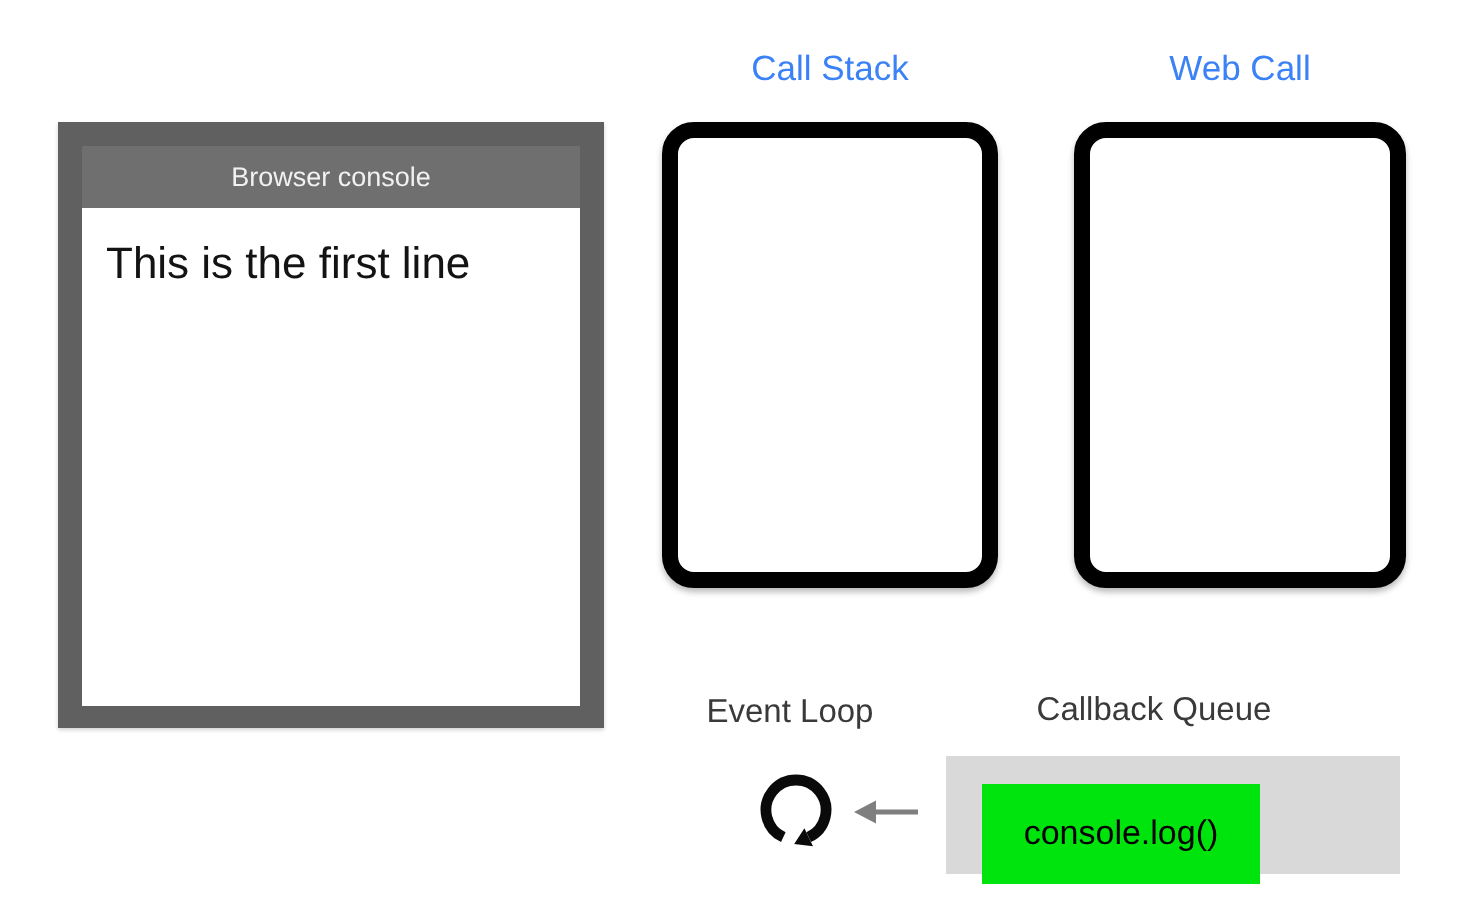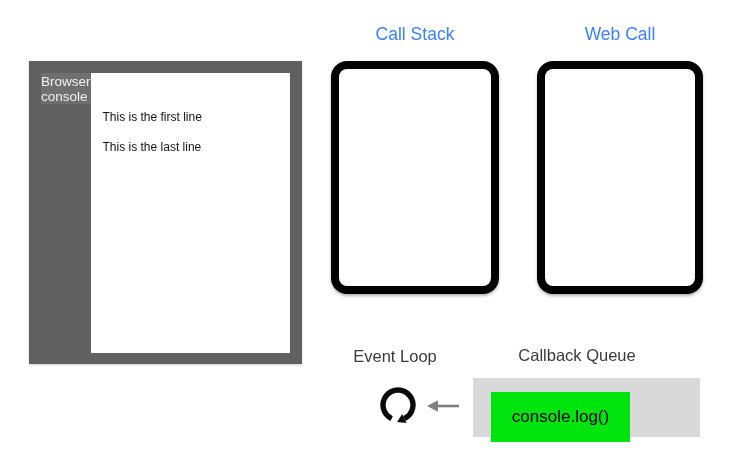--- a/index.html
+++ b/index.html
@@ -10,35 +10,35 @@
     font-family: "Liberation Sans", "DejaVu Sans", sans-serif;
     overflow: hidden;
   }
   .abs { position: absolute; }
 
   
   .console-window {
     left: 29px; top: 61px; width: 273px; height: 303px;
     background: #606060;
     padding: 12px 12px 11px 12px;
-    display: flex; flex-direction: row;
+    display: flex; flex-direction: column;
     box-shadow: 0 1px 2px rgba(0,0,0,0.18);
   }
   .console-titlebar {
     height: 31px; flex: 0 0 31px;
     background: #6f6f6f;
     color: #f1f1f1;
     font-size: 13.5px;
     display: flex; align-items: center; justify-content: center;
   }
   .console-body {
     flex: 1 1 auto;
     background: #ffffff;
-    padding: 29px 12px;
-    font-size: 12px;
+    padding: 13px 12px;
+    font-size: 22px;
     color: #131313;
   }
   .console-line { line-height: 30px; white-space: nowrap; }
 
   
   .section-label {
     color: #3b82f6;
     font-size: 17.5px;
     text-align: center;
     white-space: nowrap;
@@ -86,21 +86,20 @@
 </style>
 </head>
 <body>
 
 <div class="abs console-window">
   <div class="console-titlebar">
     <span>Browser console</span>
   </div>
   <div class="console-body">
     <div class="console-line">This is the first line</div>
-    <div class="console-line">This is the last line</div>
   </div>
 </div>
 
 <div class="abs section-label" id="call-stack-label">Call Stack</div>
 <div class="abs frame" id="call-stack-box"></div>
 
 <div class="abs section-label" id="web-apis-label">Web Call</div>
 <div class="abs frame" id="web-apis-box"></div>
 
 <div class="abs small-label" id="event-loop-label">Event Loop</div>

